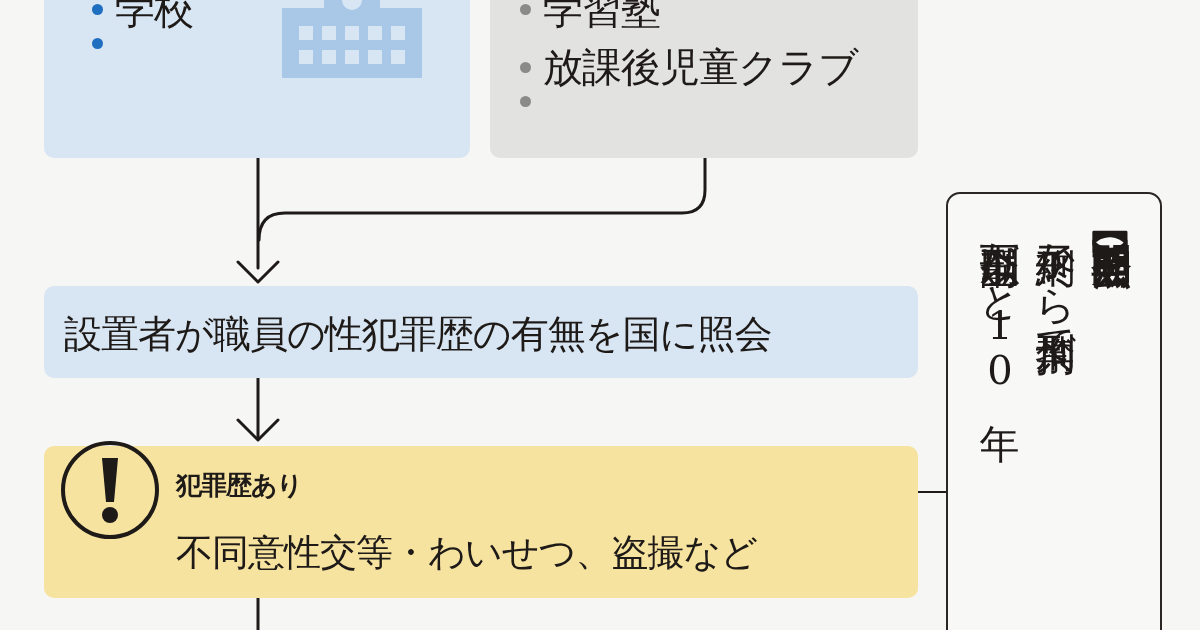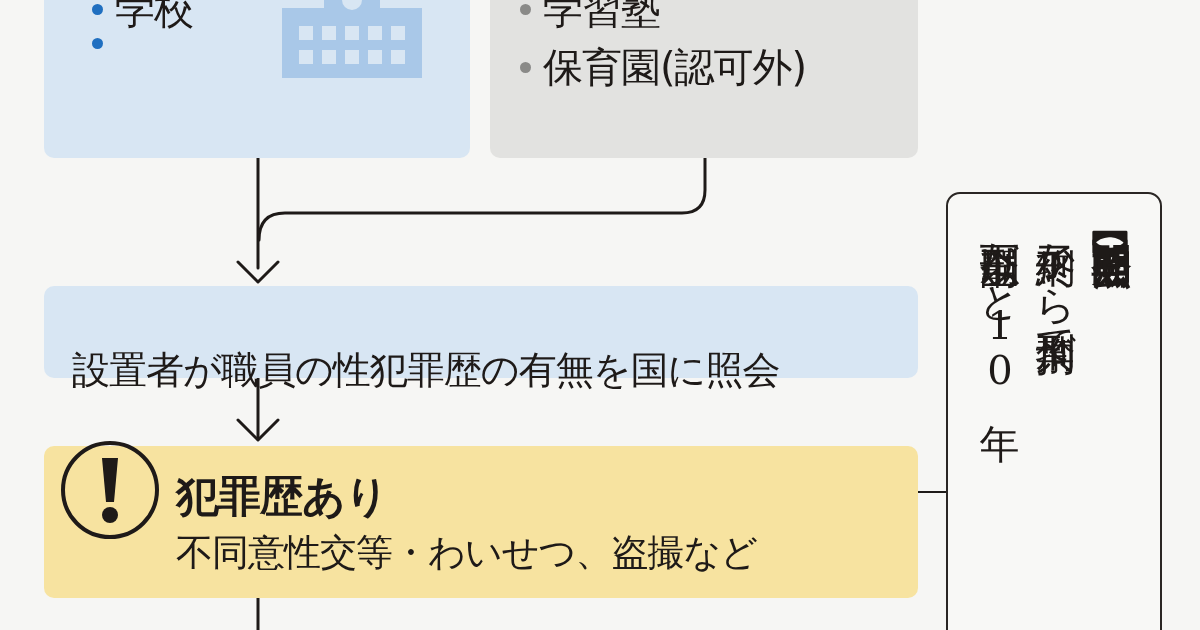--- a/index.html
+++ b/index.html
@@ -27,21 +27,21 @@
   }
   .dot-blue { background: #1f6fc0; }
   .dot-gray { background: #8a8a88; }
 
   .building { position: absolute; }
 
   .step-text {
     position: absolute; font-size: 38px; letter-spacing: -1px; white-space: nowrap;
   }
   .alert-title {
-    position: absolute; font-size: 43px; font-weight: bold; white-space: nowrap; letter-spacing: -1px;
+    position: absolute; font-size: 26px; font-weight: bold; white-space: nowrap; letter-spacing: -1px;
   }
   .alert-sub {
     position: absolute; font-size: 37px; white-space: nowrap; letter-spacing: -1px; text-align: right;
   }
   .note-box {
     position: absolute; left: 946px; top: 192px; width: 212px; height: 460px;
     border: 2px solid #2a2624; border-radius: 14px; background: #f8f8f6;
   }
   .vcol {
     position: absolute; writing-mode: vertical-rl; text-orientation: upright;
@@ -101,26 +101,29 @@
 </svg>
 
 <div class="box box-gray" style="left:490px; top:-20px; width:428px; height:178px;"></div>
 <ul class="list" style="left:520px; top:-20px;">
   <li>
       <span class="dot dot-gray"></span>
       <span>学習塾</span>
     </li>
   <li>
       <span class="dot dot-gray"></span>
-      <span>保育園(認可外)</span>
+      <span>放課後児童クラブ</span>
+    </li>
+  <li>
+      <span class="dot dot-gray"></span>
     </li>
 </ul>
 
 <div class="box box-blue" style="left:44px; top:286px; width:874px; height:92px;"></div>
-<div class="step-text" style="left:72px; top:309px;margin-top:36px;">設置者が職員の性犯罪歴の有無を国に照会</div>
+<div class="step-text" style="left:64px; top:309px;">設置者が職員の性犯罪歴の有無を国に照会</div>
 
 <div class="box box-yellow" style="left:44px; top:446px; width:874px; height:152px;"></div>
 <svg width="104" height="104" style="position:absolute; left:58px; top:438px;">
   <circle cx="52" cy="52" r="47" fill="none" stroke="#1e1a18" stroke-width="4"></circle>
   <path d="M44 20 L60 20 L56 64 L48 64 Z" fill="#1e1a18"></path>
   <circle cx="52" cy="77" r="8" fill="#1e1a18"></circle>
 </svg>
 <div class="alert-title" style="left:176px; top:468px;">犯罪歴あり</div>
 <div class="alert-sub" style="left:176px; top:528px;">不同意性交等・わいせつ、盗撮など</div>
 

